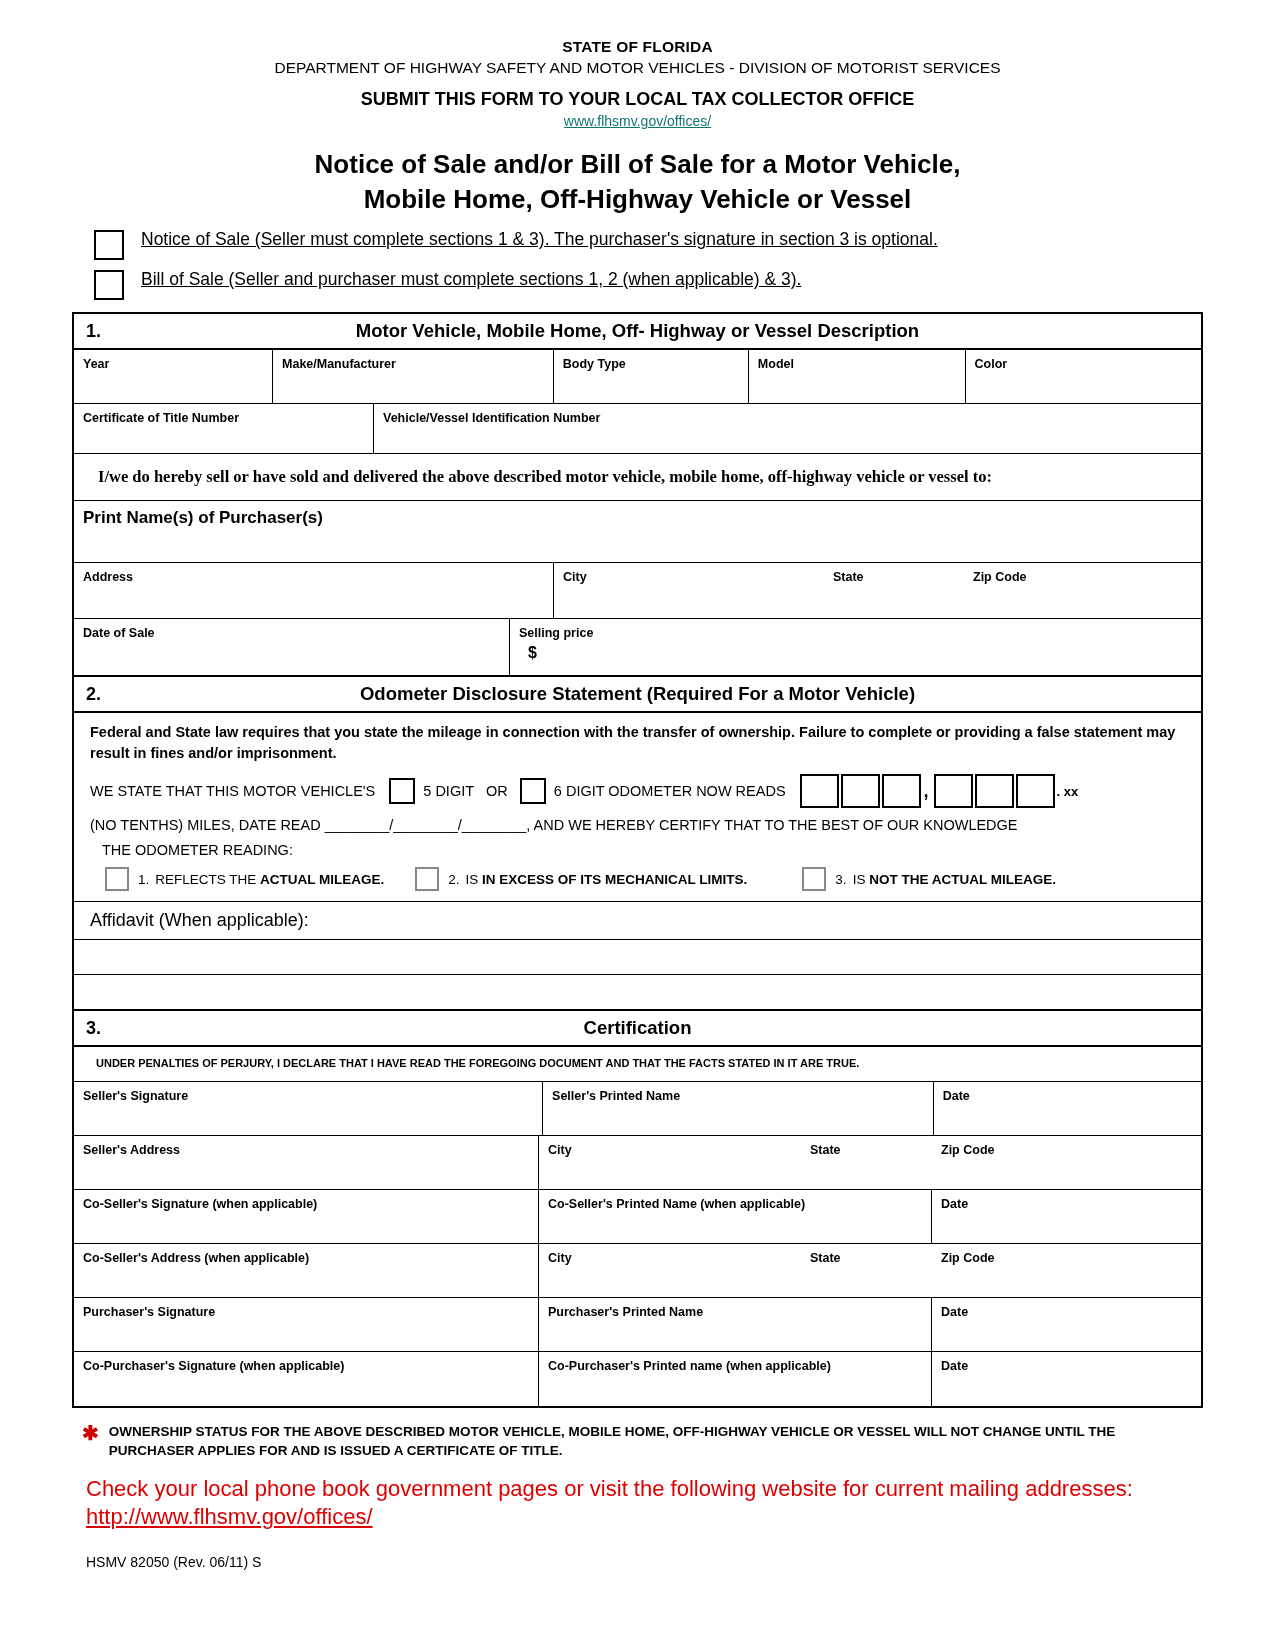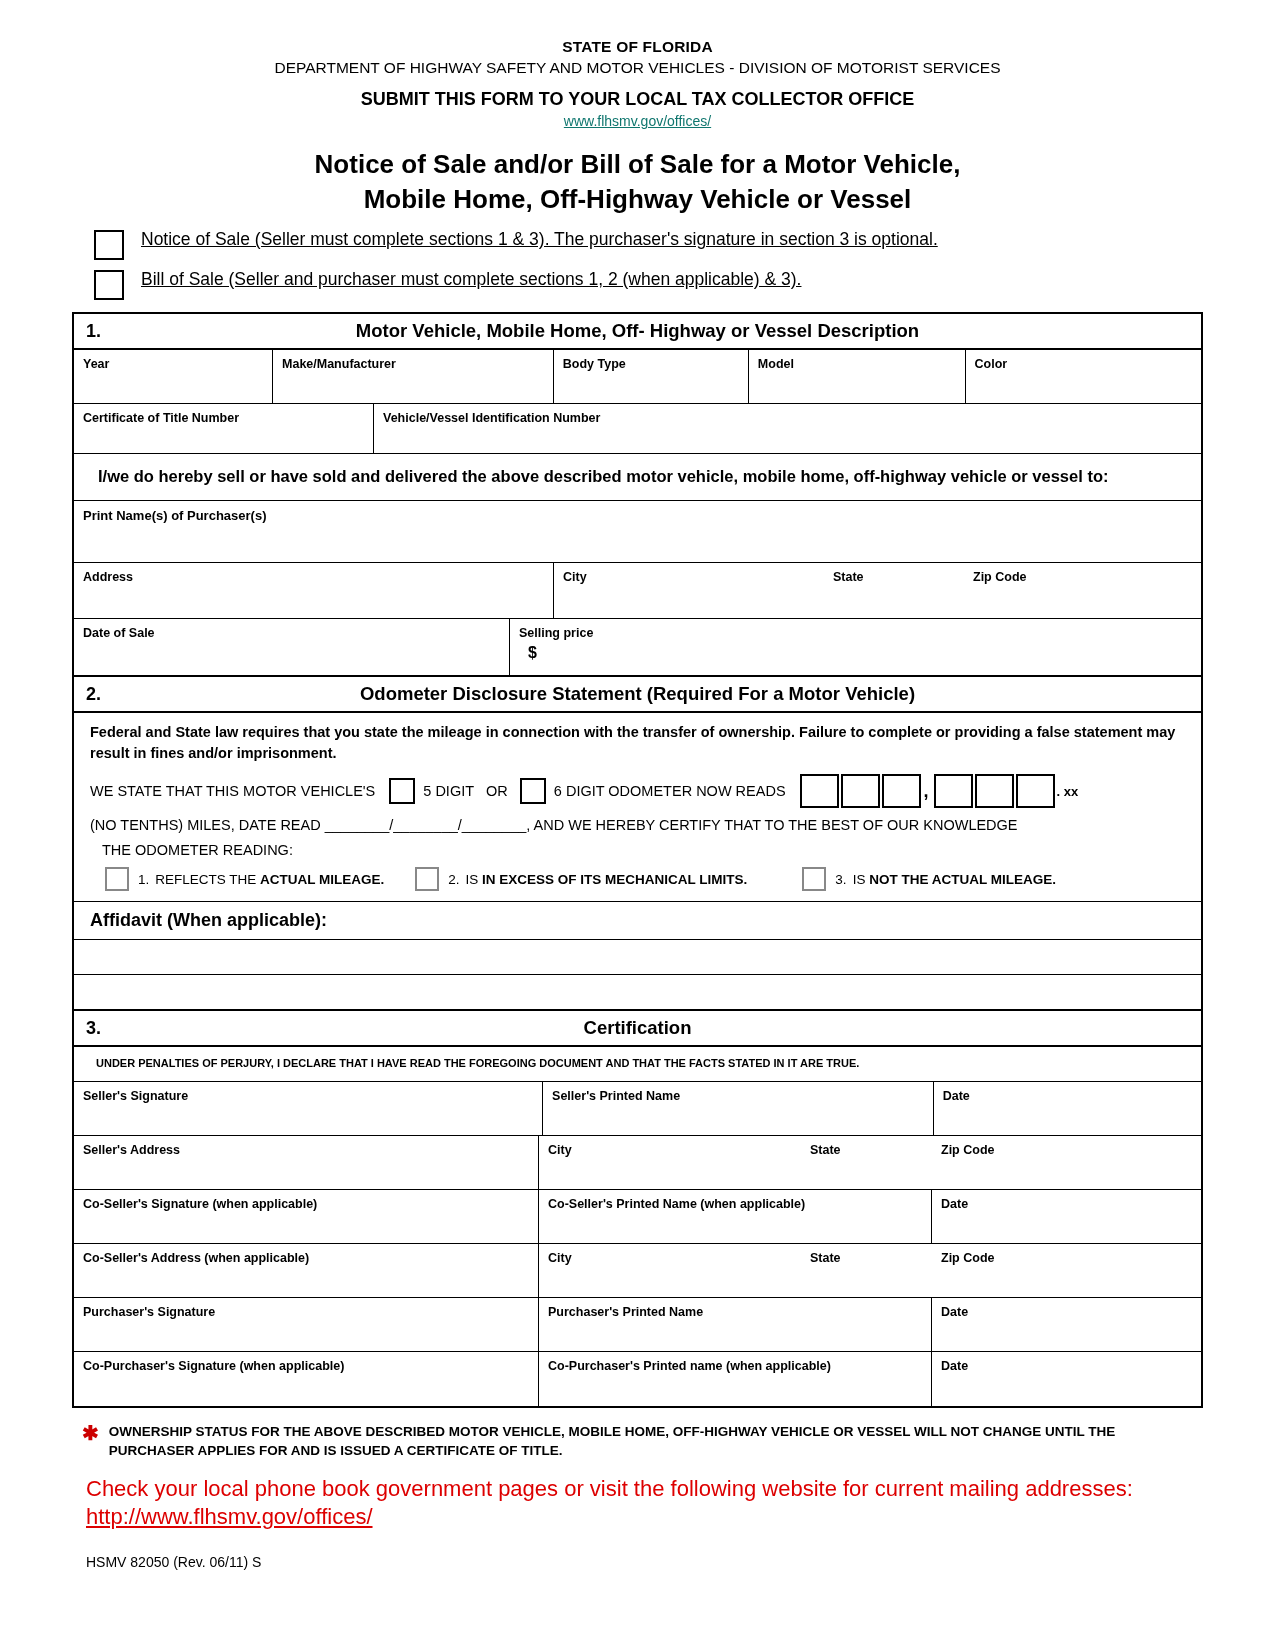--- a/index.html
+++ b/index.html
@@ -119,30 +119,31 @@
   .cell:last-child { border-right: none; }
   .cell.nb { border-bottom: none; }
   .h50 { height: 50px; }
   .h54 { height: 54px; }
   .h56 { height: 56px; }
 
   .fullrow {
     border-bottom: 1px solid #000;
     box-sizing: border-box;
     padding: 7px 0 0 9px;
-    font-size: 13px;
+    font-size: 17px;
     font-weight: bold;
   }
 
   .sell-text {
     font-weight: bold;
     font-size: 16.5px;
     line-height: 1.45;
     padding: 11px 12px 11px 24px;
     border-bottom: 1px solid #000;
+    font-family: Liberation Serif, serif;
   }
 
   .dollar {
     font-weight: bold;
     font-size: 16px;
     padding-left: 9px;
     display: block;
     margin-top: 4px;
   }
 
@@ -194,21 +195,21 @@
     font-size: 13.5px;
     border-bottom: 1px solid #000;
   }
   .odo-opts .opt { display: flex; align-items: center; }
   .odo-opts .opt .sq { border: 2px solid #888; }
   .odo-opts .opt span { margin-left: 9px; }
   .gap1 { width: 22px; }
   .gap2 { width: 46px; }
 
   .affidavit {
-    font-weight: bold;
+    font-weight: normal;
     font-size: 18px;
     padding: 8px 0 8px 16px;
     border-bottom: 1px solid #000;
   }
   .blank-row { height: 34px; border-bottom: 1px solid #000; }
   .blank-row2 { height: 34px; }
 
   
   .cert-para {
     font-weight: bold;

